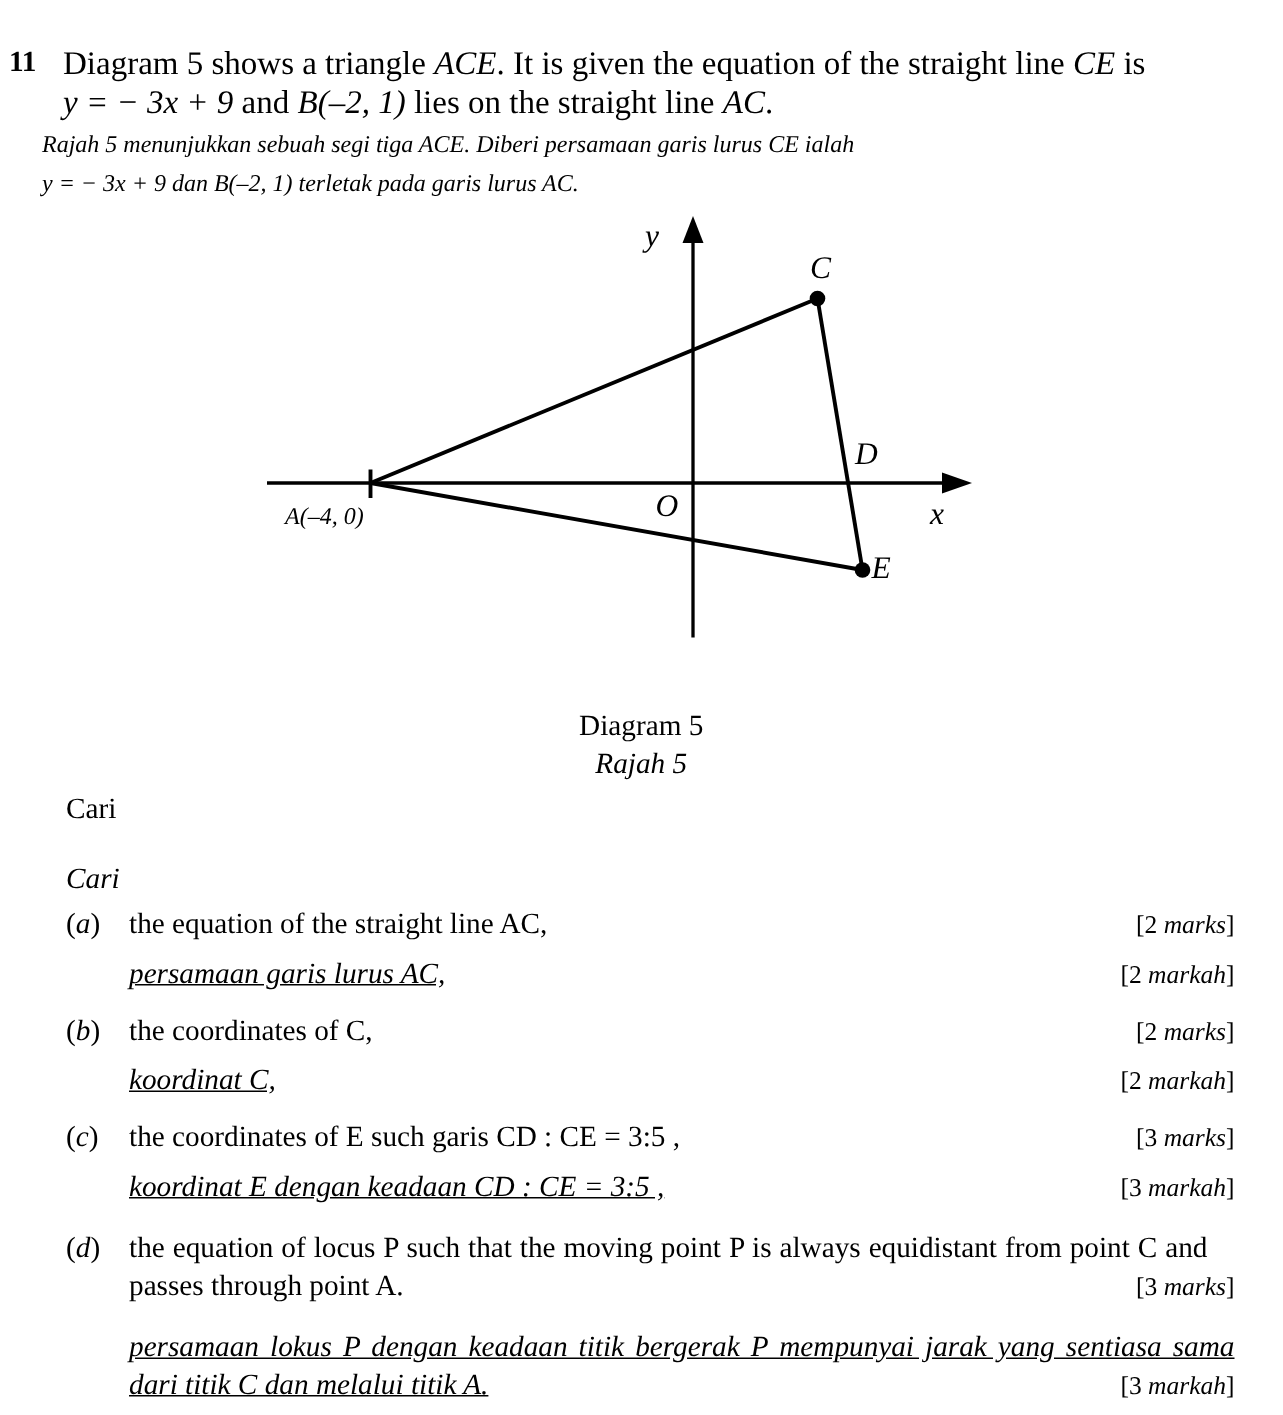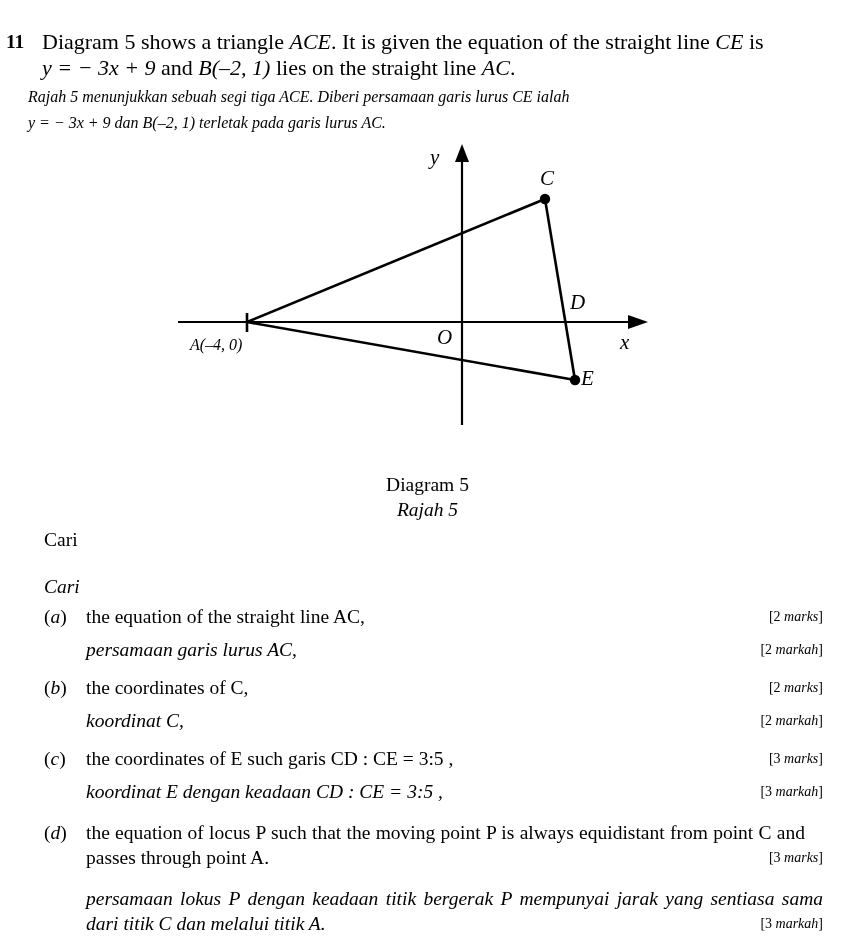--- a/index.html
+++ b/index.html
@@ -107,27 +107,27 @@
     width: 32px;
     font-style: italic;
   }
   .lbl .paren { font-style: normal; }
   .txt {
     margin-left: 86px;
     margin-right: 175px;
     text-align: justify;
     text-justify: inter-word;
   }
-  .txt.myrow { font-style: italic; }
+  .txt.myrow { font-style: italic; text-decoration: underline; }
   .txt.nojust { text-align: right; }
   .marks {
     position: absolute;
     right: 32px;
     top: 0;
-    font-size: 14px;
+    font-size: 17px;
     white-space: nowrap;
   }
   .marks .mi { font-style: italic; }
   .gap-sm { height: 8px; }
   .gap-md { height: 13px; }
   .gap-lg { height: 16px; }
 </style>
 </head>
 <body>
 

